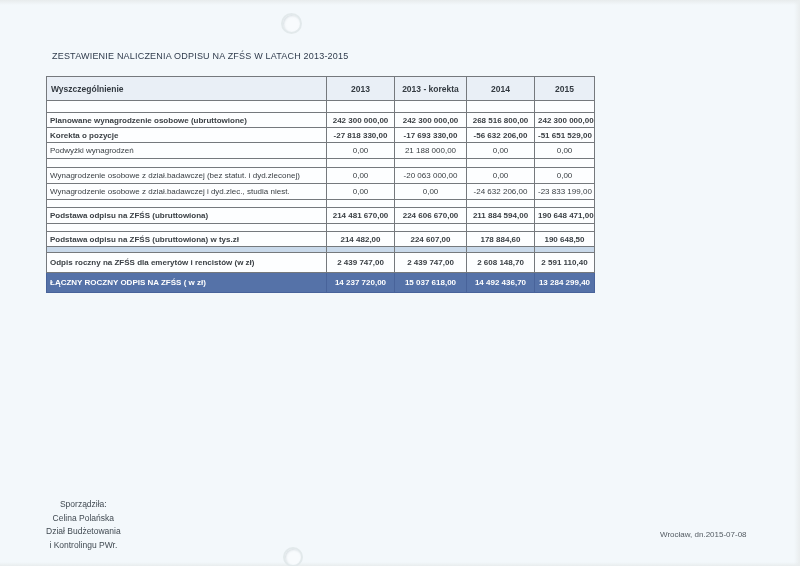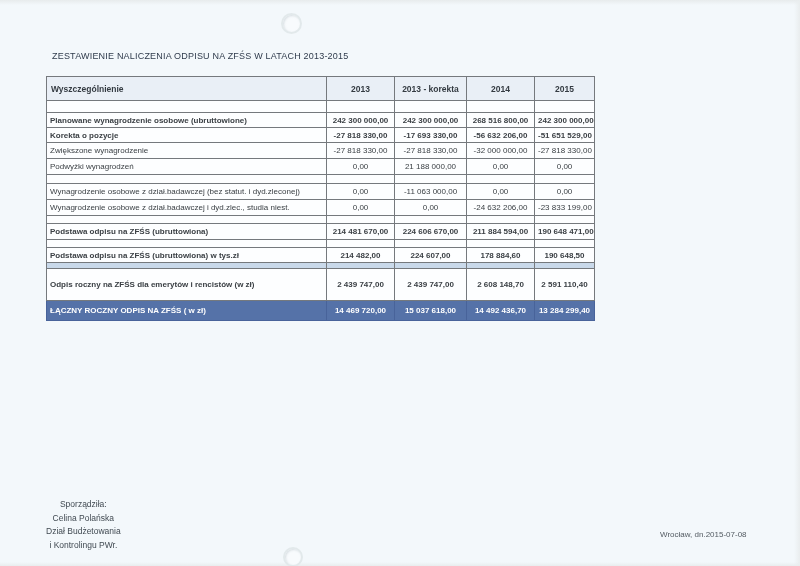--- a/index.html
+++ b/index.html
@@ -105,44 +105,37 @@
         <td class="num k">242 300 000,00</td>
       </tr>
       <tr class="data bold" style="height: 15px;">
         <td class="lab red">Korekta o pozycje</td>
         <td class="num r">-27 818 330,00</td>
         <td class="num r">-17 693 330,00</td>
         <td class="num r">-56 632 206,00</td>
         <td class="num r">-51 651 529,00</td>
       </tr>
       <tr class="data" style="height: 16px;">
-        <td class="lab">Zwiększone wynagrodzenie</td>
-        <td class="num r">-27 818 330,00</td>
-        <td class="num r">-27 818 330,00</td>
-        <td class="num r">-32 000 000,00</td>
-        <td class="num r">-27 818 330,00</td>
-      </tr>
-      <tr class="data" style="height: 16px;">
         <td class="lab">Podwyżki wynagrodzeń</td>
         <td class="num k">0,00</td>
         <td class="num k">21 188 000,00</td>
         <td class="num k">0,00</td>
         <td class="num k">0,00</td>
       </tr>
       <tr class="spacer-white" style="height: 9px;">
         <td></td>
         <td></td>
         <td></td>
         <td></td>
         <td></td>
       </tr>
       <tr class="data" style="height: 16px; margin-top: 28px;">
         <td class="lab">Wynagrodzenie osobowe z dział.badawczej (bez statut. i dyd.zleconej)</td>
         <td class="num k">0,00</td>
-        <td class="num r">-11 063 000,00</td>
+        <td class="num r">-20 063 000,00</td>
         <td class="num k">0,00</td>
         <td class="num k">0,00</td>
       </tr>
       <tr class="data" style="height: 16px; margin-left: 45px;">
         <td class="lab">Wynagrodzenie osobowe z dział.badawczej i dyd.zlec., studia niest.</td>
         <td class="num k">0,00</td>
         <td class="num k">0,00</td>
         <td class="num r">-24 632 206,00</td>
         <td class="num r">-23 833 199,00</td>
       </tr>
@@ -174,30 +167,30 @@
         <td class="num k">178 884,60</td>
         <td class="num k">190 648,50</td>
       </tr>
       <tr class="spacer-blue" style="height: 6px;">
         <td></td>
         <td></td>
         <td></td>
         <td></td>
         <td></td>
       </tr>
-      <tr class="data bold" style="height: 32px; padding-left: 28px;">
+      <tr class="data bold" style="height: 20px; padding-left: 28px;">
         <td class="lab">Odpis roczny na ZFŚS  dla emerytów i rencistów (w zł)</td>
         <td class="num k">2 439 747,00</td>
         <td class="num k">2 439 747,00</td>
         <td class="num k">2 608 148,70</td>
         <td class="num k">2 591 110,40</td>
       </tr>
       <tr class="total bold" style="height: 20px;">
         <td class="lab">ŁĄCZNY ROCZNY ODPIS NA ZFŚS  ( w zł)</td>
-        <td class="num w">14 469 720,00</td>
+        <td class="num w">14 237 720,00</td>
         <td class="num w">15 037 618,00</td>
         <td class="num w">14 492 436,70</td>
         <td class="num w">13 284 299,40</td>
       </tr>
     </tbody>
 </table>
 
 <div class="prepared">
   <div>Sporządziła:</div>
   <div>Celina Polańska</div>

